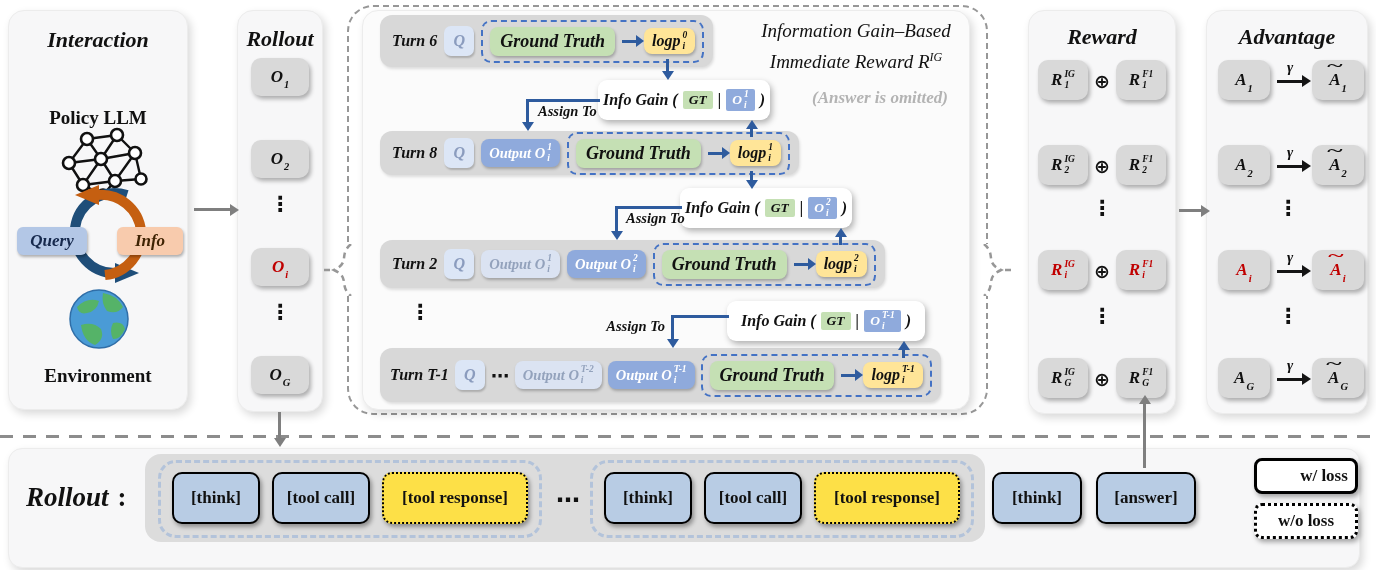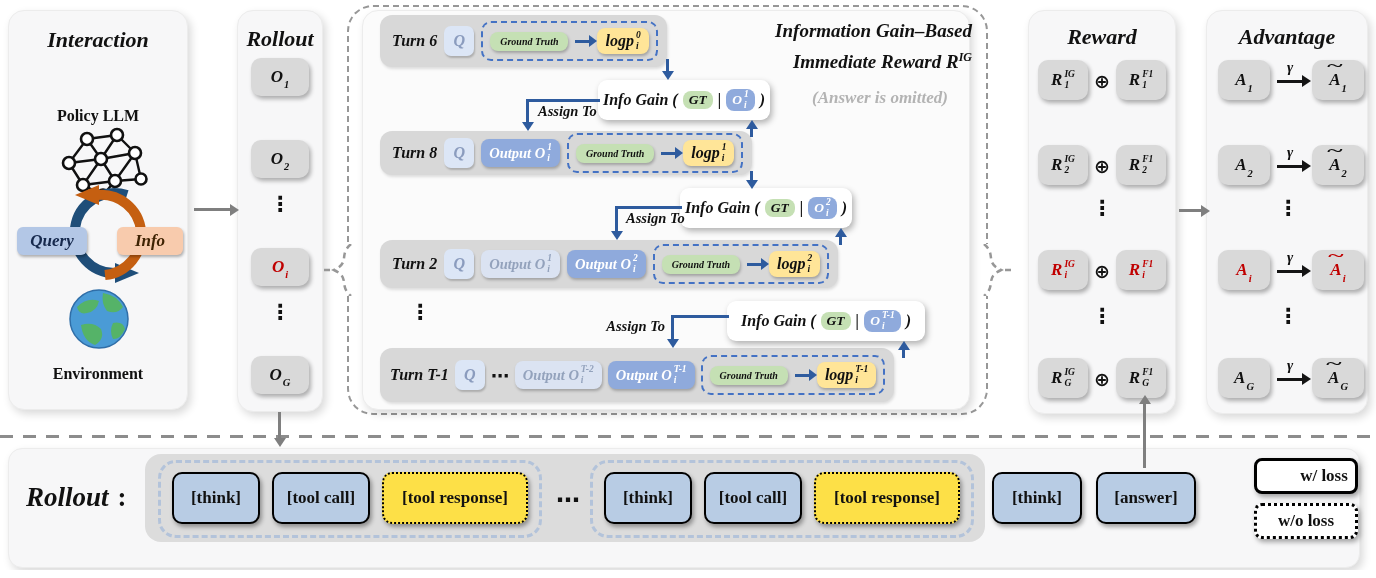--- a/index.html
+++ b/index.html
@@ -5,21 +5,21 @@
   * { box-sizing: border-box; margin: 0; padding: 0; }
   html,body { background:#fff; }
   body { font-family:"Liberation Serif", serif; color:#111; }
   .stage { position:relative; width:1376px; height:570px; overflow:hidden; background:#fff; }
 
   
   .panel { position:absolute; background:#f7f7f8; border:1px solid #ececec; border-radius:16px;
            box-shadow:3px 4px 8px rgba(0,0,0,0.15); }
   .ptitle { position:absolute; left:0; right:0; text-align:center; font-weight:700; font-style:italic;
             font-size:22px; }
-  .plabel { position:absolute; left:0; right:0; text-align:center; font-weight:700; font-size:16px; }
+  .plabel { position:absolute; left:0; right:0; text-align:center; font-weight:700; font-size:19px; }
 
   
   .gbox { position:absolute; background:#d9d9d9; border-radius:10px; box-shadow:2px 3px 4px rgba(0,0,0,0.3);
           display:flex; align-items:center; justify-content:center; font-weight:700; font-style:italic; }
   .mbox { font-size:17px; }
   .red  { color:#c00000; }
   .msub { font-size:10.5px; align-self:flex-end; line-height:1; margin-left:1px; font-style:italic;
           transform:translateY(-6px); font-weight:700; }
   .ss { display:inline-flex; flex-direction:column; align-items:flex-start; font-size:9.5px;
         line-height:1; margin-left:2px; font-style:italic; font-weight:700; }
@@ -57,43 +57,43 @@
   .trow { position:absolute; background:#d8d8d8; border-radius:12px; display:flex; align-items:center;
           gap:7px; padding:0 9px 0 12px; box-shadow:1px 2px 3px rgba(0,0,0,0.12); }
   .trow.tight { gap:6px; padding-left:10px; }
   .tlabel { font-weight:700; font-style:italic; font-size:16px; white-space:nowrap; }
   .qchip { background:#dce6f6; color:#8b9cbe; border-radius:7px; width:30px; height:30px; flex:none;
            display:flex; align-items:center; justify-content:center; font-weight:700; font-style:italic;
            font-size:16px; box-shadow:1px 2px 2px rgba(0,0,0,0.2); }
   .dgrp { border:2px dashed #4472c4; border-radius:10px; display:flex; align-items:center; gap:7px;
           padding:5px 7px; }
   .gtbox { background:#c5e0b4; border-radius:8px; padding:4px 10px; font-weight:700; font-style:italic;
-           font-size:10px; box-shadow:1px 2px 3px rgba(0,0,0,0.25); white-space:nowrap; }
+           font-size:18px; box-shadow:1px 2px 3px rgba(0,0,0,0.25); white-space:nowrap; }
   .logpbox { background:#ffe598; border-radius:8px; padding:3px 8px; font-weight:700; font-style:italic;
              font-size:16px; box-shadow:1px 2px 3px rgba(0,0,0,0.25); white-space:nowrap;
              display:flex; align-items:center; }
   .outbox { border-radius:8px; padding:4px 8px; font-weight:700; font-style:italic; font-size:14.5px;
             box-shadow:1px 2px 3px rgba(0,0,0,0.25); white-space:nowrap; display:flex; align-items:center; }
   .outbox.current { background:#8faadc; color:#fff; }
   .outbox.past    { background:#dbe3f2; color:#93a2bc; }
   .miniarrow { display:inline-block; width:15px; height:3px; background:#2e5b9e; position:relative; flex:none; }
   .miniarrow::after { content:""; position:absolute; right:-7px; top:-4.5px; width:0; height:0;
             border-left:8px solid #2e5b9e; border-top:6px solid transparent; border-bottom:6px solid transparent; }
 
   
   .igbox { position:absolute; height:40px; background:#fff; border-radius:9px; z-index:5;
            box-shadow:2px 3px 6px rgba(0,0,0,0.3); display:flex; align-items:center; justify-content:center;
            gap:5px; font-weight:700; font-style:italic; font-size:16px; white-space:nowrap; }
-  .chip { border-radius:8px; padding:1px 6px; font-weight:700; font-style:italic; font-size:13.5px;
+  .chip { border-radius:2px; padding:1px 6px; font-weight:700; font-style:italic; font-size:13.5px;
           display:inline-flex; align-items:center; }
   .gtc { background:#c5e0b4; }
   .oc  { background:#8faadc; color:#fff; }
 
   
-  .chead { position:absolute; text-align:right; font-weight:700; font-style:italic; font-size:19px; }
+  .chead { position:absolute; text-align:center; font-weight:400; font-style:italic; font-size:19px; }
   .cnote { position:absolute; text-align:center; font-weight:700; font-style:italic; font-size:17px; color:#b3b3b3; }
 
   
   .cdash { position:absolute; left:347px; top:5px; width:641px; height:410px; border:2.5px dashed #979797;
            border-radius:26px; }
   .patch { position:absolute; background:#fff; width:13px; height:52px; top:244px; }
 
   
   .oplus { position:absolute; width:22px; text-align:center; font-family:"DejaVu Sans", sans-serif;
            font-weight:700; font-size:19px; }

